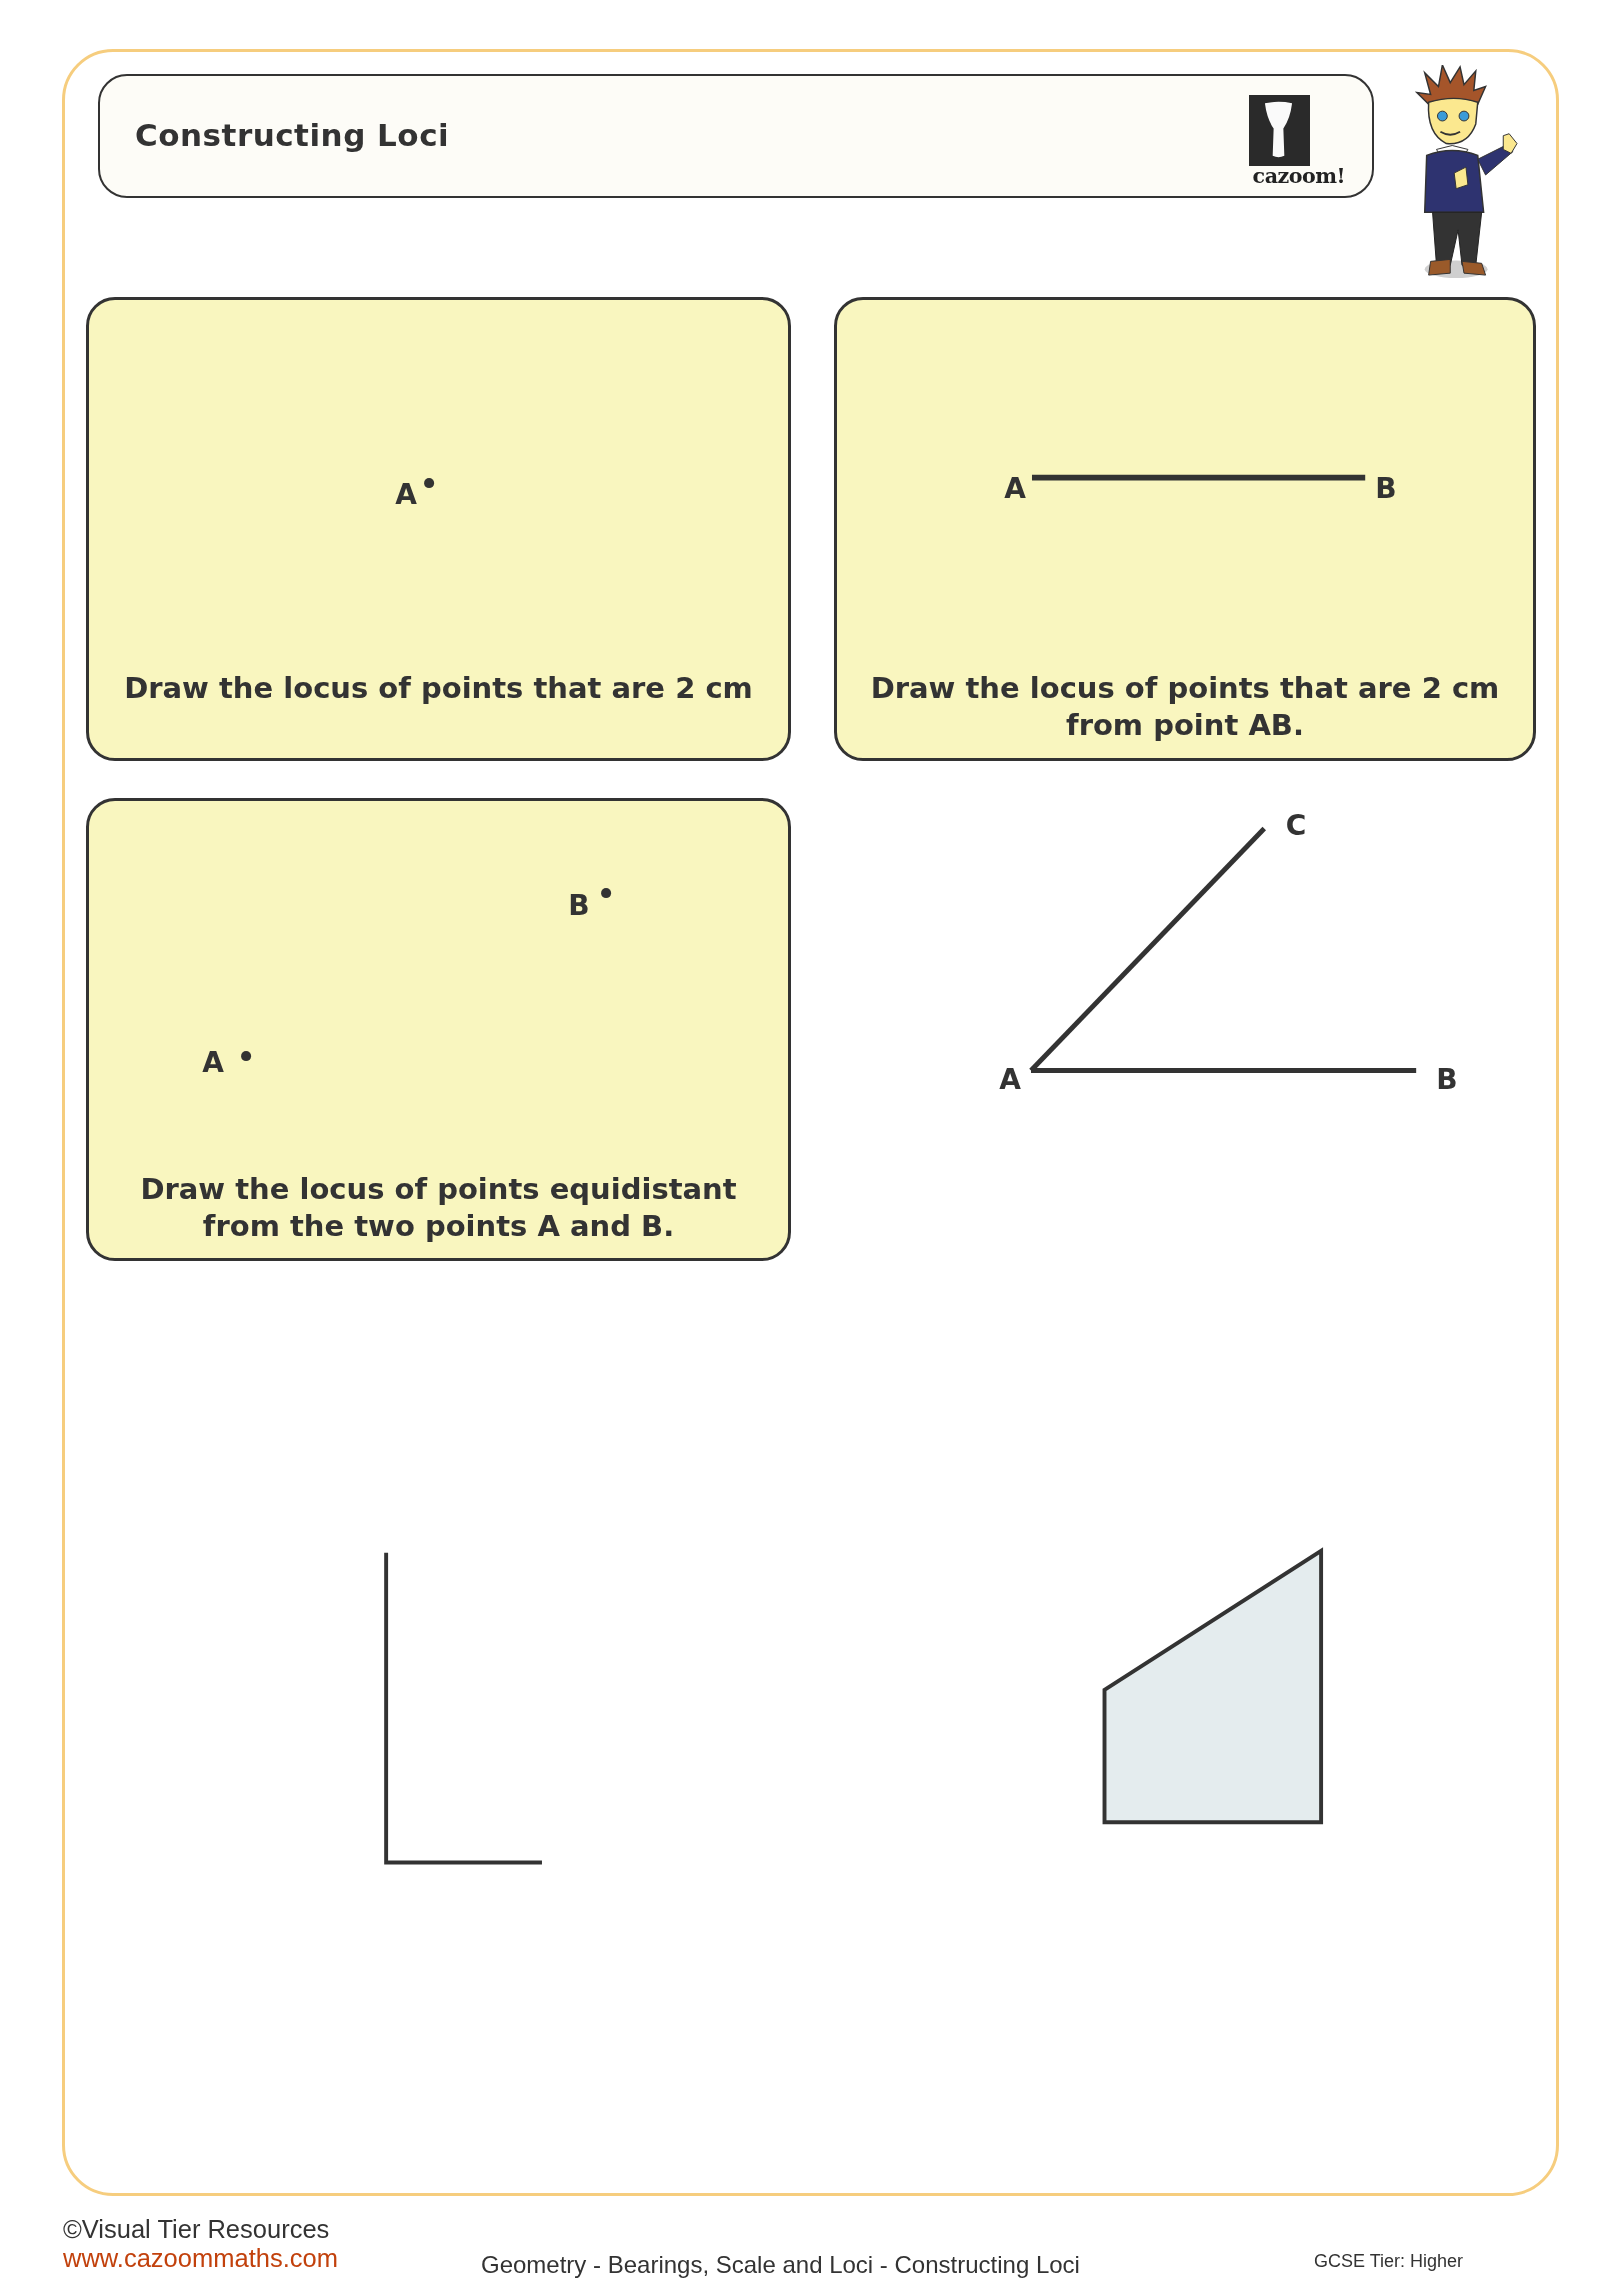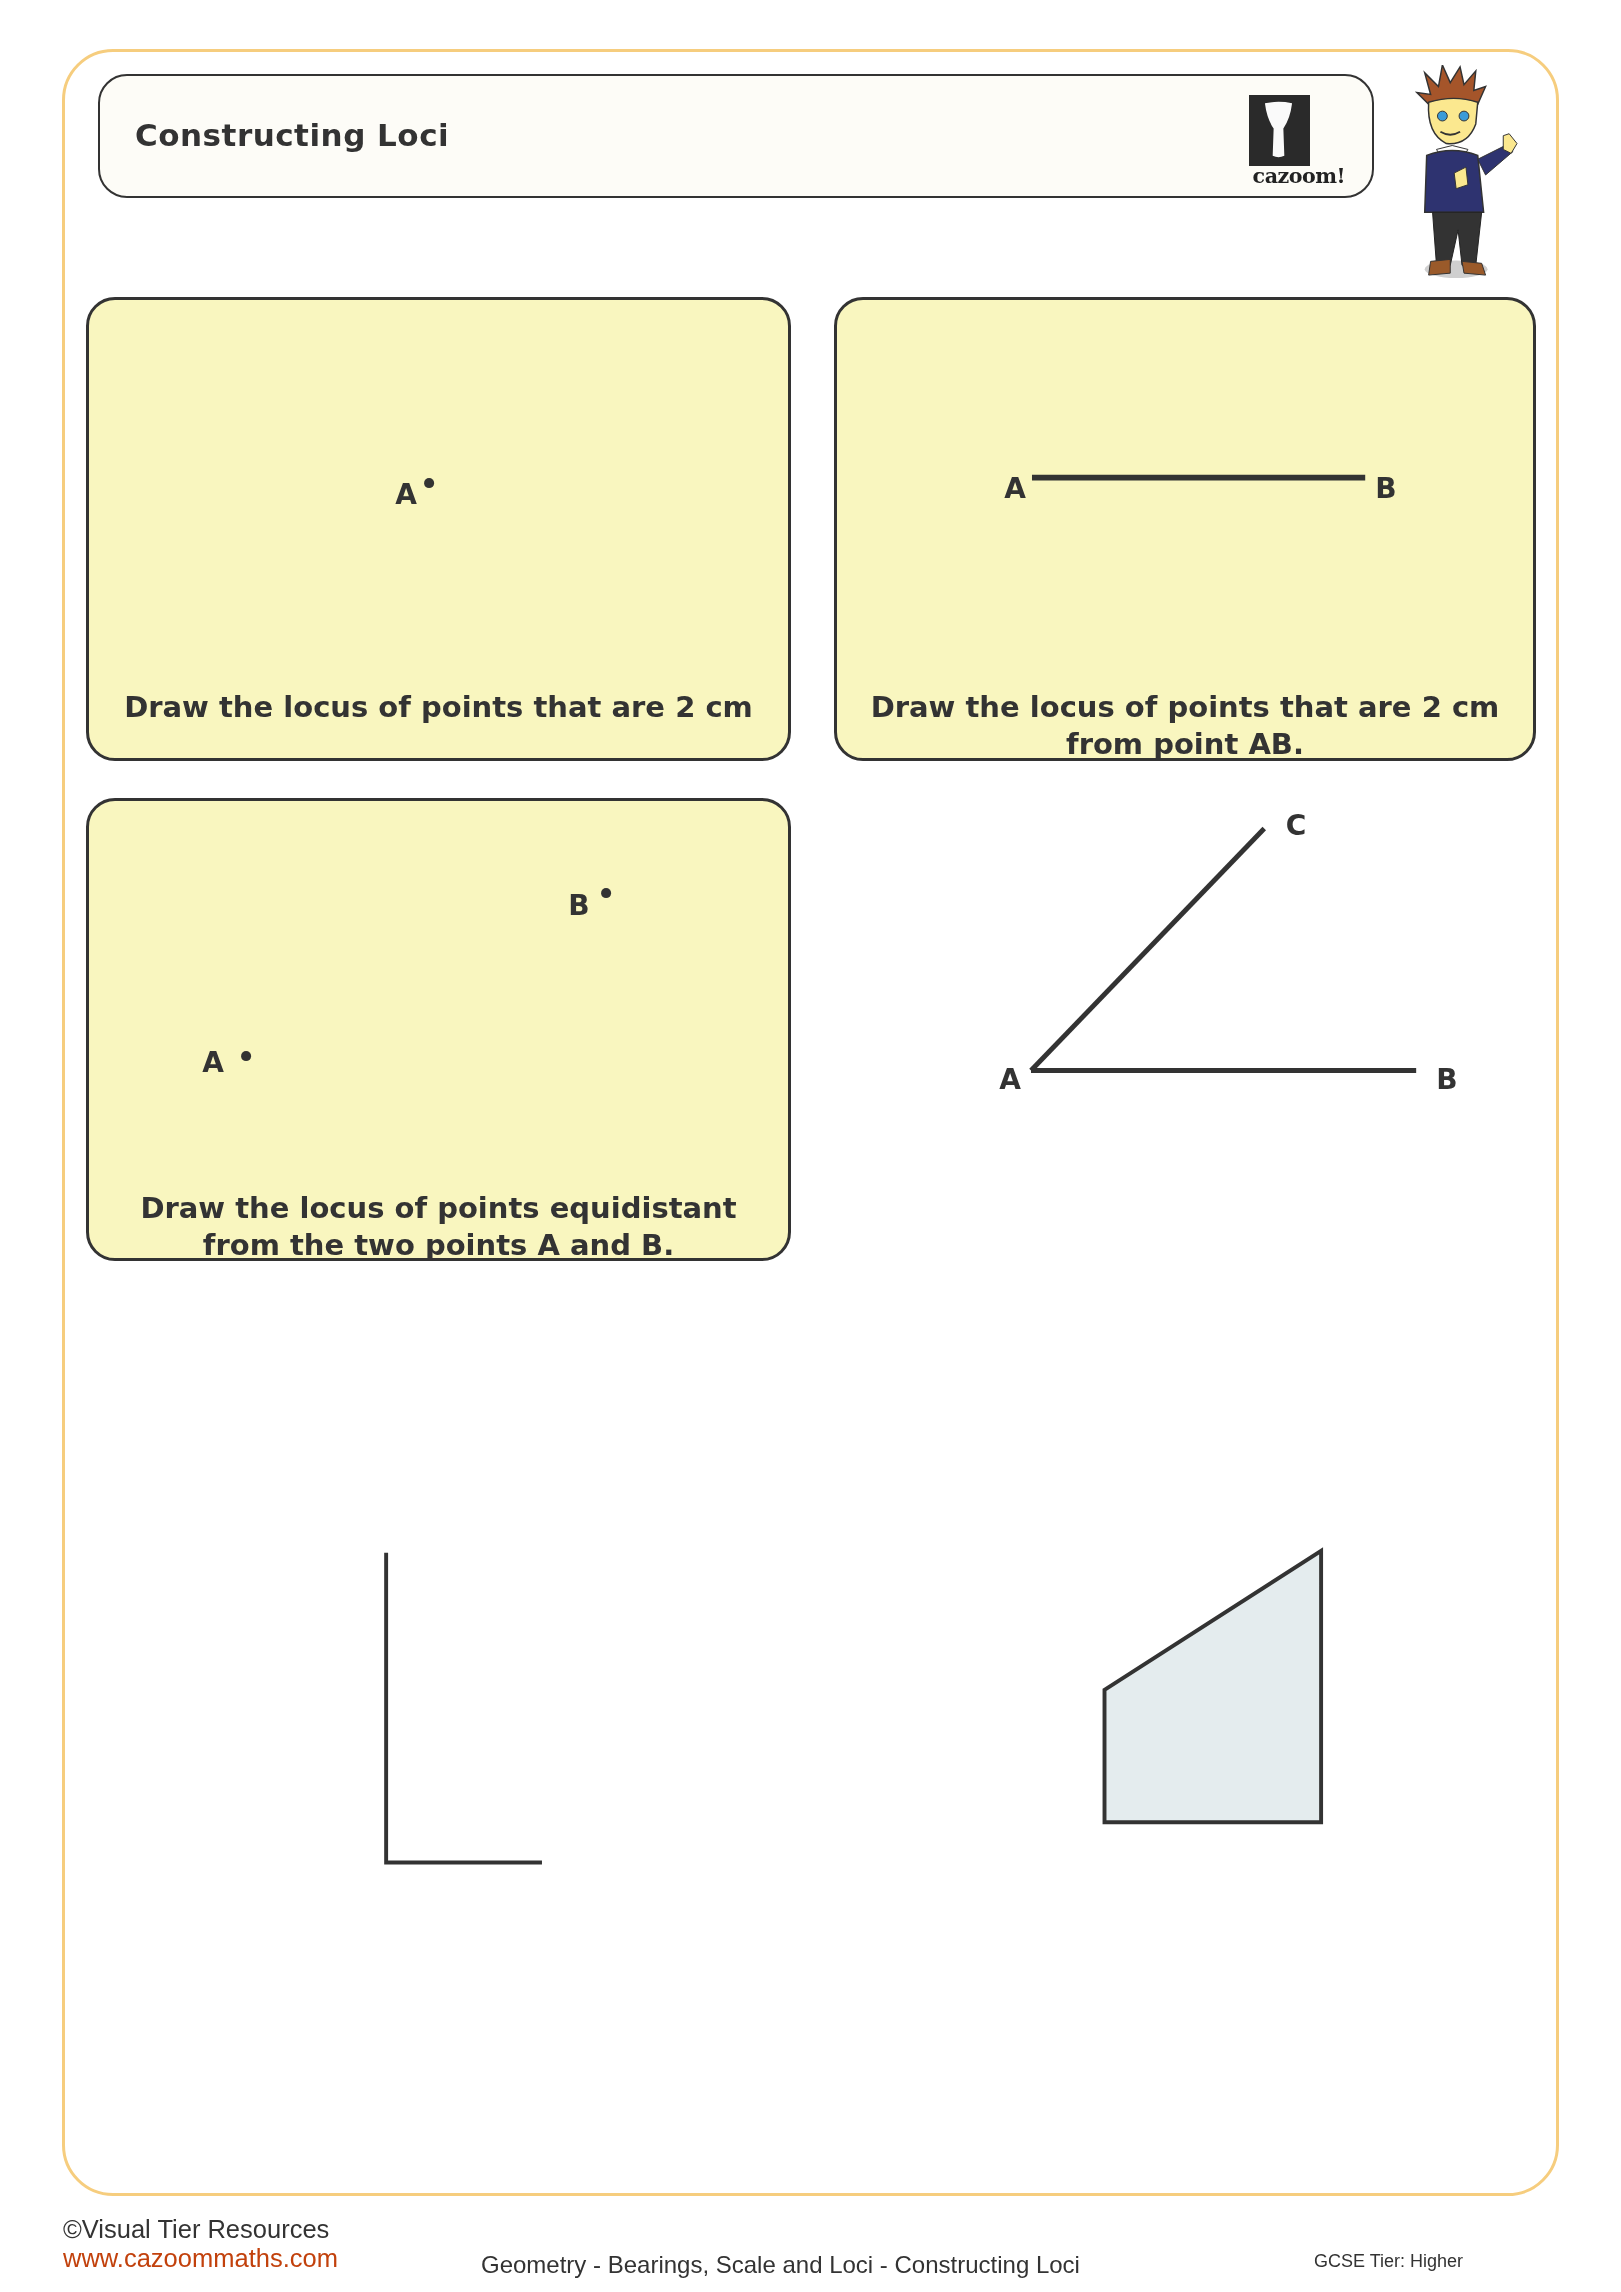--- a/index.html
+++ b/index.html
@@ -6,21 +6,21 @@
   body{width:1621px;height:2293px;position:relative;overflow:hidden;font-family:"Liberation Sans","DejaVu Sans",sans-serif;color:#333;}
   .frame{position:absolute;left:62px;top:49px;width:1497px;height:2147px;border:3.9px solid #f6cd7e;border-radius:51px;box-sizing:border-box;}
   .header{position:absolute;left:98px;top:74px;width:1276px;height:124px;border:2.9px solid #333;border-radius:29px;background:#fdfcf7;box-sizing:border-box;}
   .title{position:absolute;left:35px;top:33px;font-size:31px;font-weight:bold;color:#333;letter-spacing:0.5px;font-family:"DejaVu Sans",sans-serif;margin-top:8px;}
   .logo{position:absolute;left:1122px;top:11.8px;width:123px;height:98px;}
   .logo .box{position:absolute;left:26.5px;top:6.9px;width:61px;height:71px;background:#2a2a2a;}
   .logo .drum{position:absolute;left:13.7px;top:5.9px;width:33px;height:59px;}
   .logo .word{position:absolute;left:0;top:76px;width:123px;text-align:right;font-family:"DejaVu Serif",serif;font-weight:bold;font-size:20.6px;color:#222;letter-spacing:-0.5px;}
   .mascot{position:absolute;left:1407px;top:65px;width:113px;height:216px;}
   .panel{position:absolute;background:#f9f6bf;border:3.9px solid #333;border-radius:29px;box-sizing:border-box;}
-  .q{position:absolute;left:0;right:0;text-align:center;font-size:29px;line-height:37px;color:#333;font-family:"DejaVu Sans",sans-serif;font-weight:bold;margin-top:19px;}
+  .q{position:absolute;left:0;right:0;text-align:center;font-size:29px;line-height:37px;color:#333;font-family:"DejaVu Sans",sans-serif;font-weight:bold;}
   .diagram{position:absolute;left:0;top:0;}
   .lbl{position:absolute;font-size:28px;font-weight:bold;color:#333;font-family:"DejaVu Sans",sans-serif;transform:translate(-50%,-50%);}
   .dot{position:absolute;width:9.8px;height:9.8px;border-radius:50%;background:#333;transform:translate(-50%,-50%);}
   .footer-left{position:absolute;left:63px;top:2215px;font-size:25.5px;line-height:29px;color:#333;}
   .footer-left a{color:#c2410c;}
   .footer-mid{position:absolute;left:481px;top:2251px;font-size:24px;color:#333;}
   .footer-right{position:absolute;left:1314px;top:2251px;font-size:18px;color:#333;}
 </style>
 </head>
 <body>

